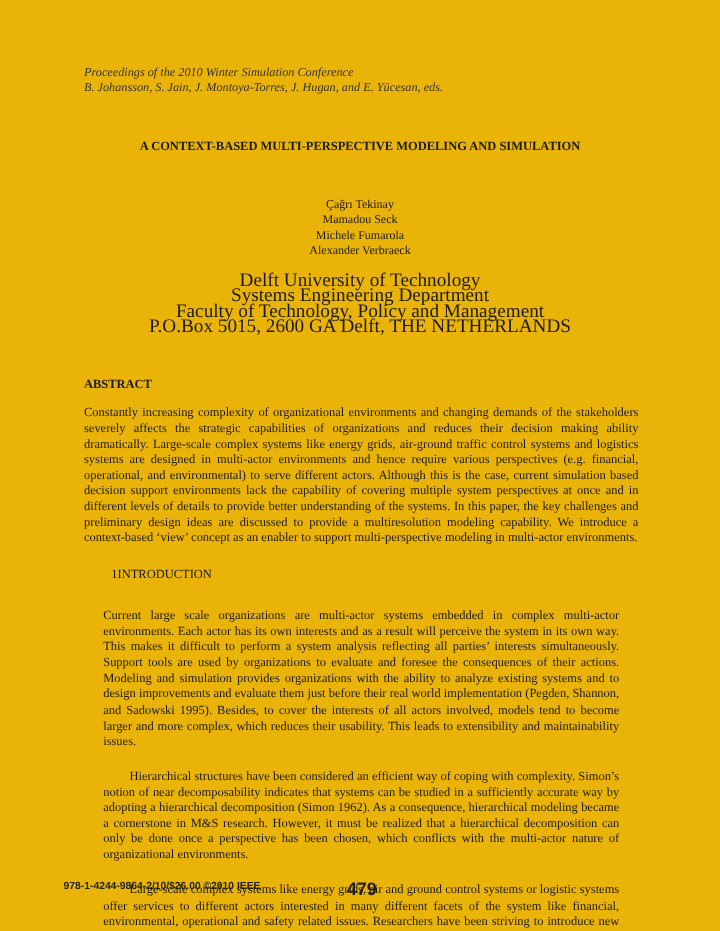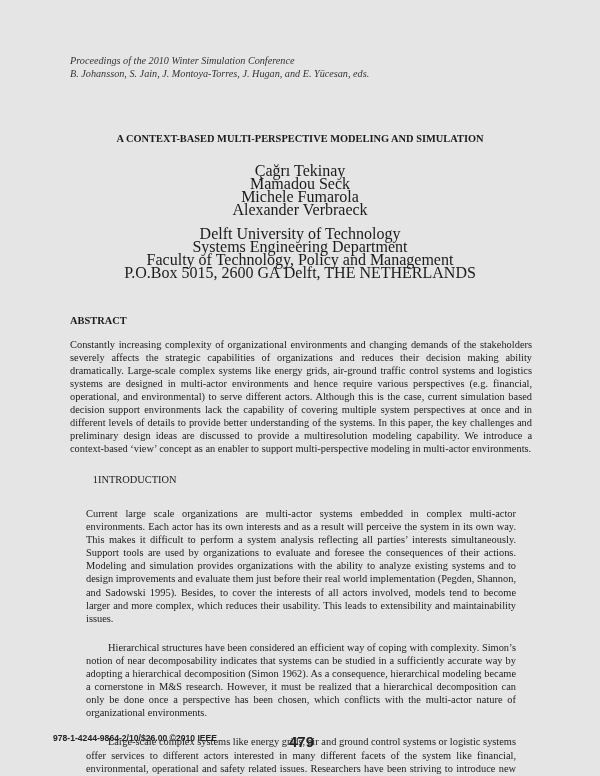--- a/index.html
+++ b/index.html
@@ -1,22 +1,22 @@
 <!DOCTYPE html>
 <html><head>
 <meta charset="utf-8">
 <style>
   html, body { margin: 0; padding: 0; background: #ffffff; }
   body { width: 600px; height: 776px; position: relative; overflow: hidden;
          font-family: "Liberation Serif", "DejaVu Serif", serif; color: #1a1a1a; }
-  .page { position: absolute; left: 0; top: 0; width: 600px; height: 776px; background: #e5e5e5; }
+  .page { position: absolute; left: 0; top: 0; width: 600px; height: 776px; background: #eab308; }
   .proc { position: absolute; left: 70px; top: 55px; font-style: italic; font-size: 10.2px; line-height: 12.5px; color: #333; }
   .title { position: absolute; left: 70px; width: 460px; top: 116px; text-align: center; font-weight: bold;
-           font-size: 10.4px; line-height: 13px; margin-top: 16px; }
-  .authors { position: absolute; left: 70px; width: 460px; top: 164px; text-align: center; font-size: 16px; line-height: 13px; }
+           font-size: 10.4px; line-height: 13px; }
+  .authors { position: absolute; left: 70px; width: 460px; top: 164px; text-align: center; font-size: 10px; line-height: 13px; }
   .affil { position: absolute; left: 70px; width: 460px; top: 227px; text-align: center; font-size: 16px; line-height: 13px; }
   .abs-h { position: absolute; left: 70px; top: 315px; font-weight: bold; font-size: 10.4px; }
   .abs { position: absolute; left: 70px; width: 462px; top: 338px; font-size: 10.4px; line-height: 13.05px; text-align: justify; }
   .sec-h { position: absolute; left: 70px; top: 474px; font-weight: normal; font-size: 10.4px; text-align: right; }
   .sec-h .num { display: inline-block; width: 28px; }
   .intro { position: absolute; left: 70px; width: 462px; top: 491px; font-size: 10.4px; line-height: 13.1px; text-align: justify; }
   .intro p { margin: 16px; }
   .intro p.ind { text-indent: 22px; }
   .footer { position: absolute; top: 733px; left: 53px; font-family: "Liberation Sans", "DejaVu Sans", sans-serif;
             font-weight: bold; font-size: 8.6px; color: #222; }

